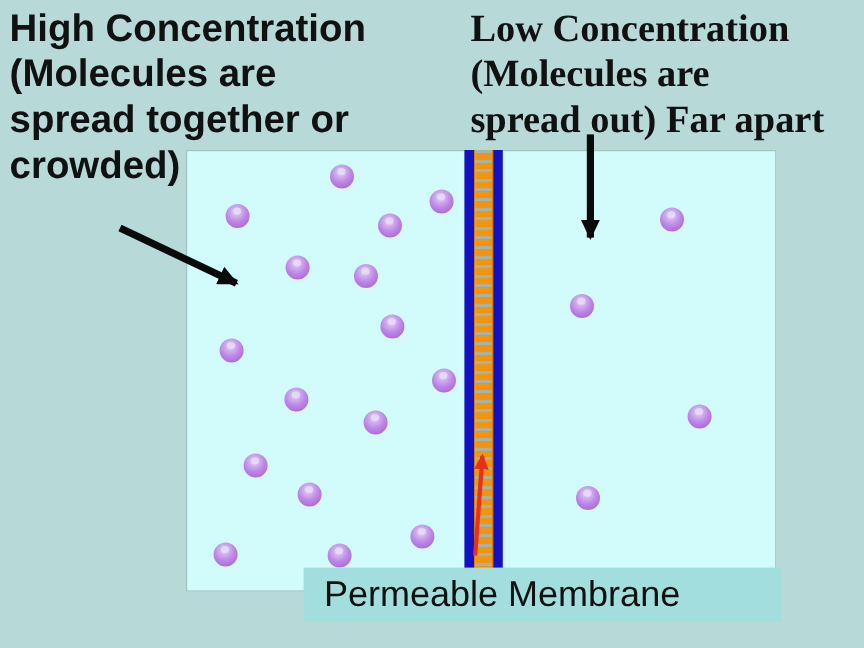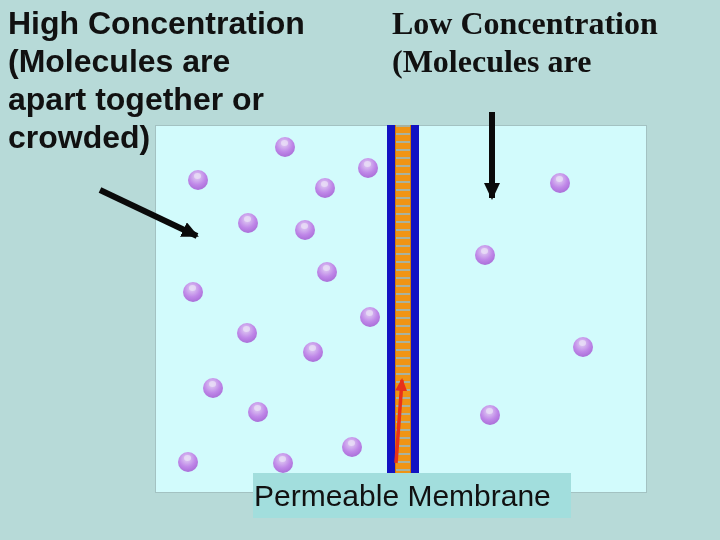--- a/index.html
+++ b/index.html
@@ -21,39 +21,40 @@
       var(--membrane-orange) 2.5px, var(--membrane-orange) 8px);
     border-left:1.5px solid #d57c08;border-right:1.5px solid #d57c08;box-sizing:border-box;}
 
   .molecule{position:absolute;width:20px;height:20px;border-radius:50%;
     background:radial-gradient(circle at 45% 33%, var(--molecule-highlight) 0%, var(--molecule-body) 48%, var(--molecule-shadow) 100%);}
   .molecule::after{content:"";position:absolute;left:6px;top:3px;width:7px;height:6px;border-radius:50%;
     background:rgba(232,221,246,.8);}
 
   .arrows{position:absolute;left:0;top:0;pointer-events:none;}
 
-  .label-box{position:absolute;left:253px;top:473px;width:318px;height:45px;
+  .label-box{position:absolute;left:253px;top:473px;width:398px;height:45px;
     background:var(--label-box-bg);font-size:30px;line-height:45px;color:var(--text-color);
-    padding-left:1px;box-sizing:border-box;white-space:nowrap;}
+    padding-left:17px;box-sizing:border-box;white-space:nowrap;}
 </style>
 </head>
 <body>
 
 <div class="slide">
 
   <div class="heading heading-left">
     <div>High Concentration</div>
     <div>(Molecules are</div>
-    <div>apart together or</div>
+    <div>spread together or</div>
     <div>crowded)</div>
   </div>
 
   <div class="heading heading-right">
     <div>Low Concentration</div>
     <div>(Molecules are</div>
+    <div>spread out) Far apart</div>
   </div>
 
   <div class="diagram"></div>
 
   <div class="membrane">
     <div class="membrane-blue"></div>
     <div class="membrane-core"></div>
     <div class="membrane-blue"></div>
   </div>
 

